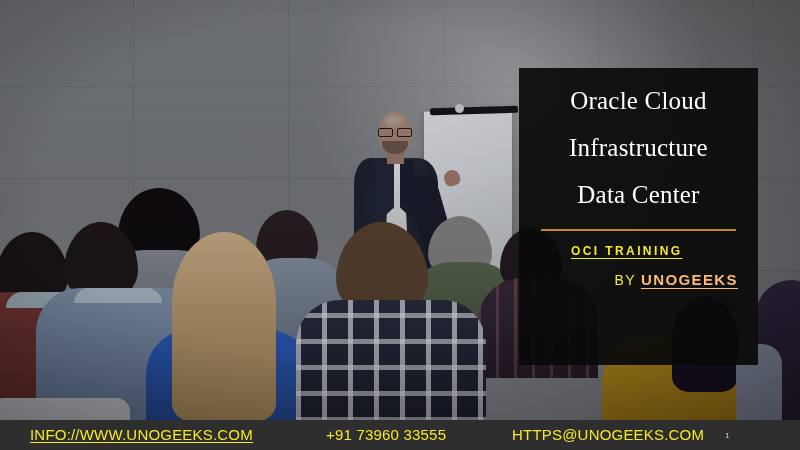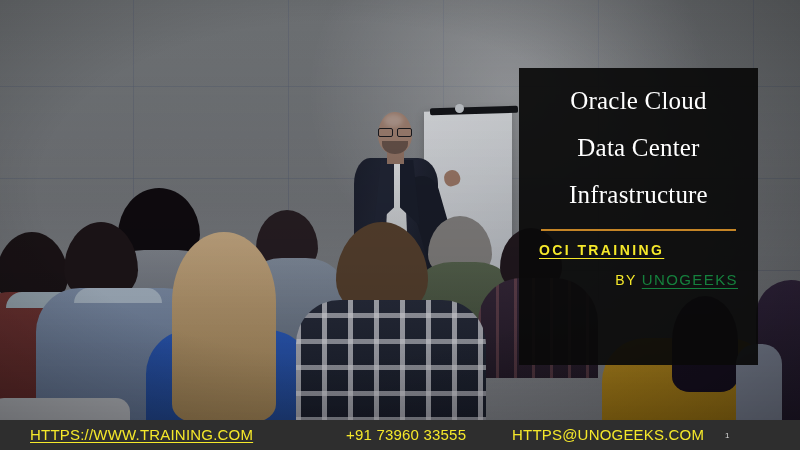--- a/index.html
+++ b/index.html
@@ -241,60 +241,61 @@
 
   .divider {
     height: 2px;
     background: #c58526;
     margin: 16px 6px 10px;
   }
   .sub-row { padding: 0 4px; }
   .sub-main {
     display: inline-block;
     color: #f5e82a;
-    font-size: 14px;
+    font-size: 12px;
     font-weight: bold;
     letter-spacing: 2.4px;
     text-decoration: underline;
     text-underline-offset: 3px;
+    margin-left: 32px;
   }
   .by-row {
     text-align: right;
     padding: 12px 4px 0 0;
     white-space: nowrap;
   }
   .by-word {
     color: #f5e82a;
     font-size: 14px;
     letter-spacing: 1.4px;
   }
   .by-brand {
-    color: #15803d;
+    color: #fdba74;
     font-size: 15px;
-    font-weight: normal;
+    font-weight: bold;
     letter-spacing: 1.4px;
     text-decoration: underline;
     text-underline-offset: 3px;
     margin-left: 5px;
   }
 
   
   .footer {
     position: absolute;
     left: 0; right: 0; bottom: 0; height: 30px;
     background: #2e2e2e;
   }
   .footer a, .footer span { font-family: "Liberation Sans", sans-serif; }
   .f-url {
     position: absolute; left: 30px; top: 6px;
     color: #f5e82a; font-size: 15px; letter-spacing: .2px;
     text-decoration: underline; text-underline-offset: 2px;
   }
   .f-phone {
-    position: absolute; left: 346px; top: 6px;
+    position: absolute; left: 326px; top: 6px;
     color: #f5e82a; font-size: 15px; letter-spacing: .2px;
   }
   .f-email {
     position: absolute; left: 512px; top: 6px;
     color: #f5e82a; font-size: 15px; letter-spacing: .2px;
   }
   .f-page {
     position: absolute; left: 725px; top: 11px;
     color: #d8d8d8; font-size: 8px;
   }
@@ -362,35 +363,35 @@
 
     <div class="chair1"></div>
 
     <div class="grade"></div>
     <div class="vignette"></div>
   </div>
 
   <div class="title-panel">
     <div class="title-text">
       <span class="ln">Oracle Cloud</span>
+      <span class="ln">Infrastructure</span>
       <span class="ln">Data Center</span>
-      <span class="ln">Infrastructure</span>
     </div>
 
     <div class="divider"></div>
 
     <div class="sub-row">
       <span class="sub-main">OCI   TRAINING</span>
     </div>
 
     <div class="by-row">
       <span class="by-word">BY</span><span class="by-brand">UNOGEEKS</span>
     </div>
   </div>
 
   <div class="footer">
-    <a class="f-url" href="#">HTTPS://WWW.TRAINING.COM</a>
+    <a class="f-url" href="#">INFO://WWW.UNOGEEKS.COM</a>
     <span class="f-phone">+91 73960 33555</span>
     <span class="f-email">HTTPS@UNOGEEKS.COM</span>
     <span class="f-page">1</span>
   </div>
 
 </div>
 
 </body></html>

